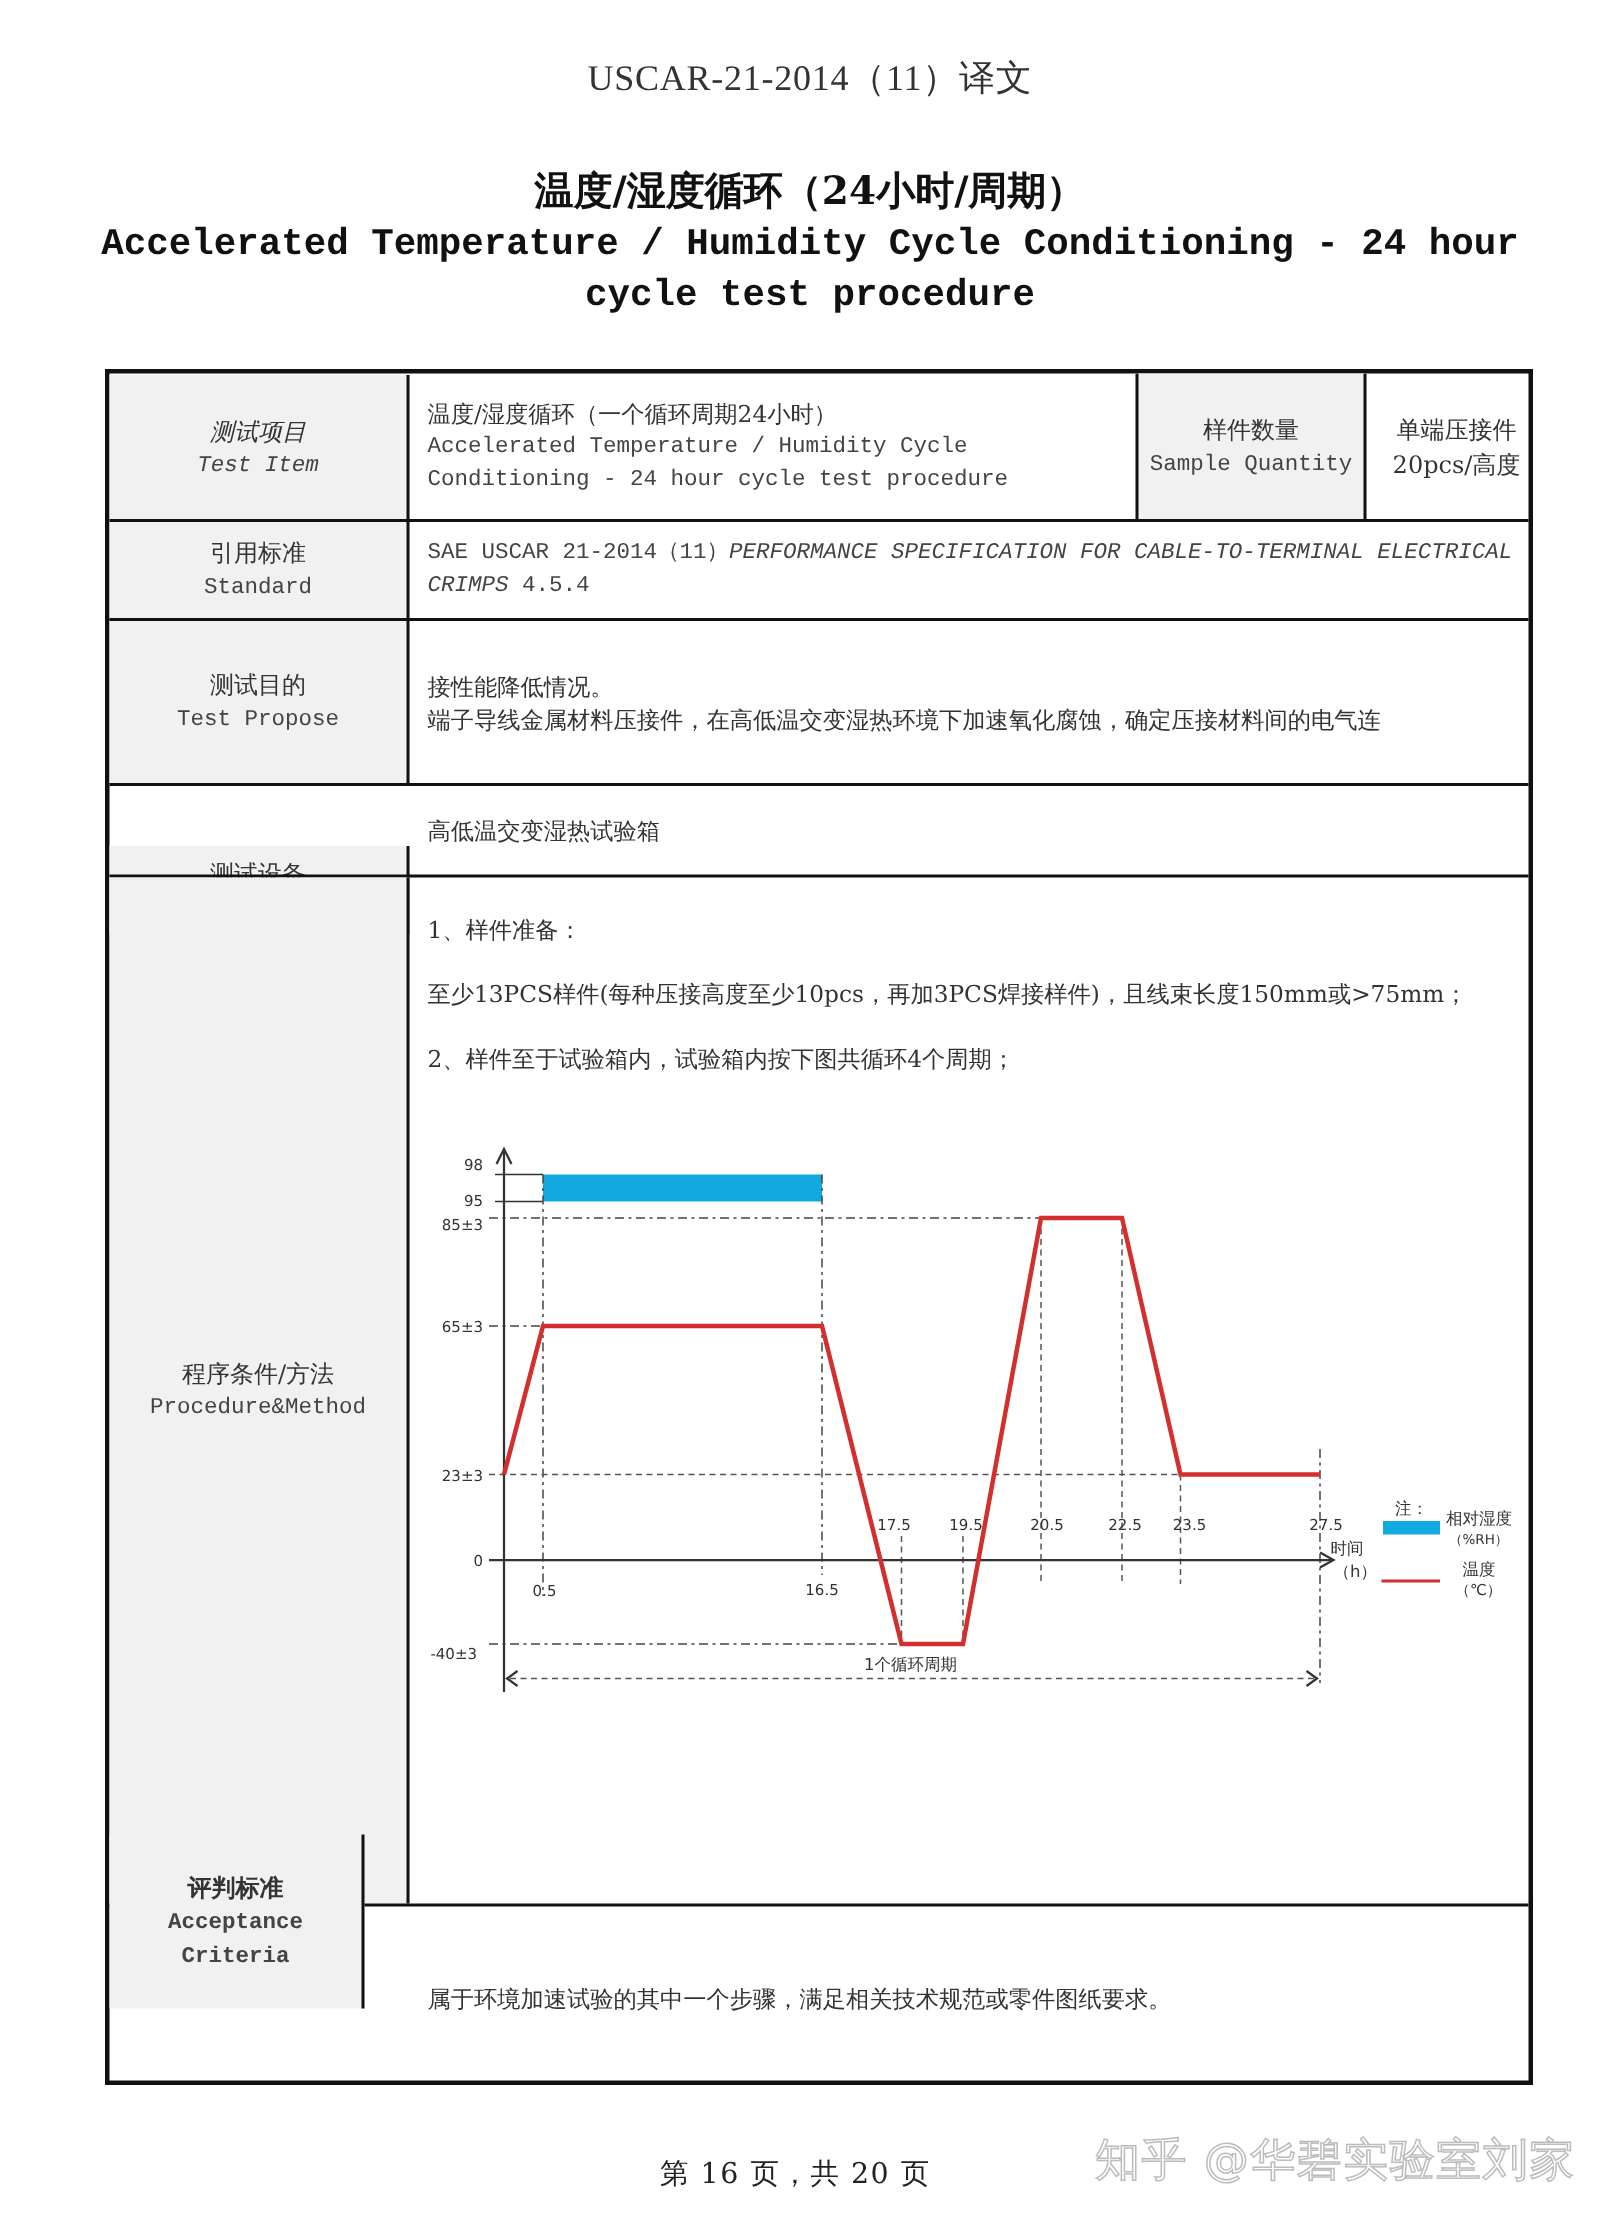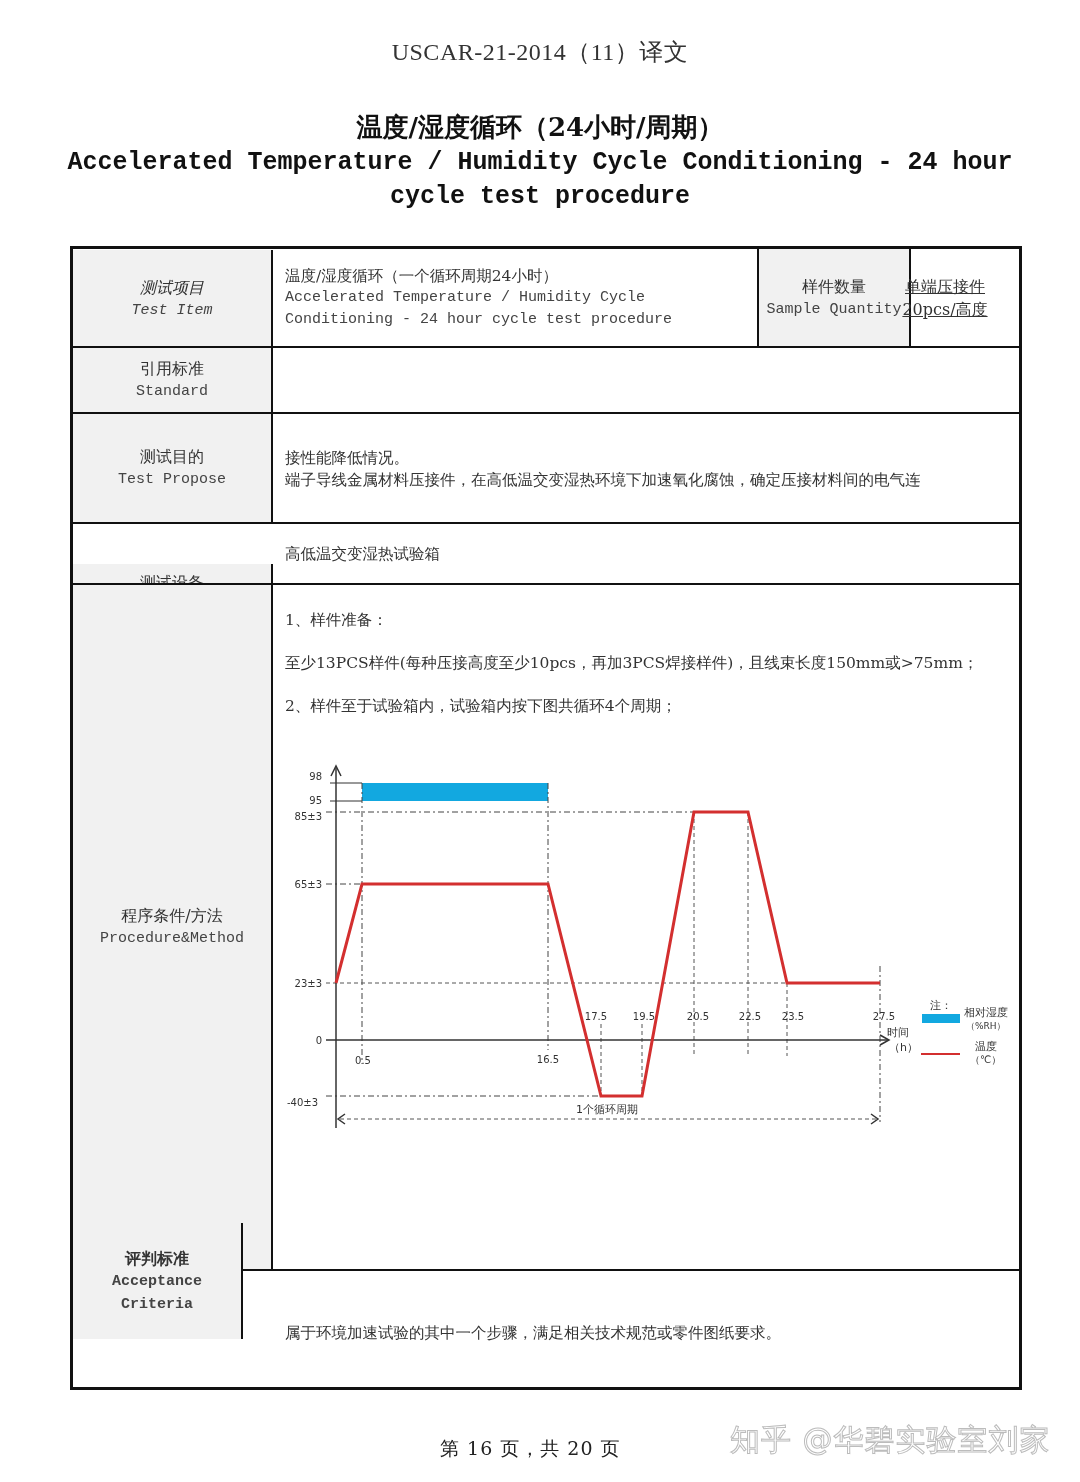--- a/index.html
+++ b/index.html
@@ -44,29 +44,33 @@
   </div>
   <div class="cell val" style="left:200px;top:16px;width:486px;">
     <div>温度/湿度循环（一个循环周期24小时）</div>
     <div class="mono">Accelerated Temperature / Humidity Cycle</div>
     <div class="mono">Conditioning - 24 hour cycle test procedure</div>
   </div>
   <div class="cell lbl" style="left:684px;top:0;width:154px;height:98px;border-left:2px solid #111;">
     <div>样件数量</div>
     <div class="en">Sample Quantity</div>
   </div>
-  <div class="cell" style="left:818px;top:0;width:108px;height:98px;display:flex;flex-direction:column;justify-content:center;align-items:center;font-size:16px;line-height:23px;color:#333;text-decoration:underline;">
+  <div class="cell" style="left:844px;top:0;width:108px;height:98px;display:flex;flex-direction:column;justify-content:center;align-items:center;font-size:16px;line-height:23px;color:#333;">
     <div>单端压接件</div>
     <div>20pcs/高度</div>
   </div>
   <div class="row-line" style="top:97px;"></div>
 
   <div class="cell lbl" style="left:0;top:99px;width:200px;height:64px;">
     <div>引用标准</div>
     <div class="en">Standard</div>
+  </div>
+  <div class="cell val mono" style="left:200px;top:109px;width:746px;">
+    <span>SAE USCAR 21-2014（11）</span><span class="it">PERFORMANCE SPECIFICATION FOR CABLE-TO-TERMINAL ELECTRICAL</span><br>
+    <span class="it">CRIMPS</span><span> 4.5.4</span>
   </div>
   <div class="row-line" style="top:163px;"></div>
 
   <div class="cell lbl" style="left:0;top:165px;width:200px;height:108px;">
     <div>测试目的</div>
     <div class="en">Test Propose</div>
   </div>
   <div class="cell val" style="left:200px;top:198px;width:746px;">
     <div>接性能降低情况。</div>
     <div>端子导线金属材料压接件，在高低温交变湿热环境下加速氧化腐蚀，确定压接材料间的电气连</div>

